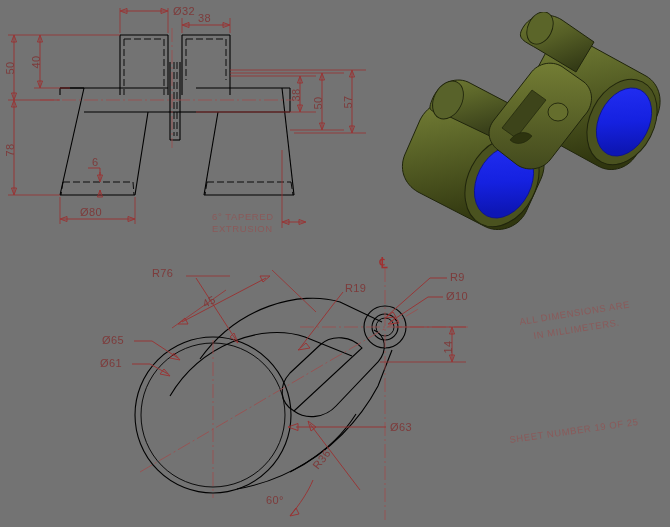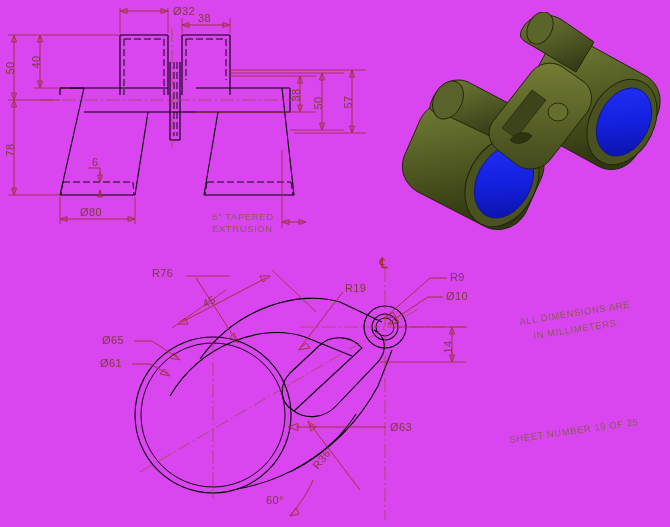--- a/index.html
+++ b/index.html
@@ -12,21 +12,21 @@
     width: 670px;
     height: 527px;
     font-family: "Liberation Sans", sans-serif;
     overflow: hidden;
     position: relative;
   }
   #sheet {
     position: relative;
     width: 670px;
     height: 527px;
-    background: #d946ef;
+    background: #737373;
   }
   svg.layer {
     position: absolute;
     top: 0;
     left: 0;
     width: 670px;
     height: 527px;
   }
   .obj {
     fill: none;

